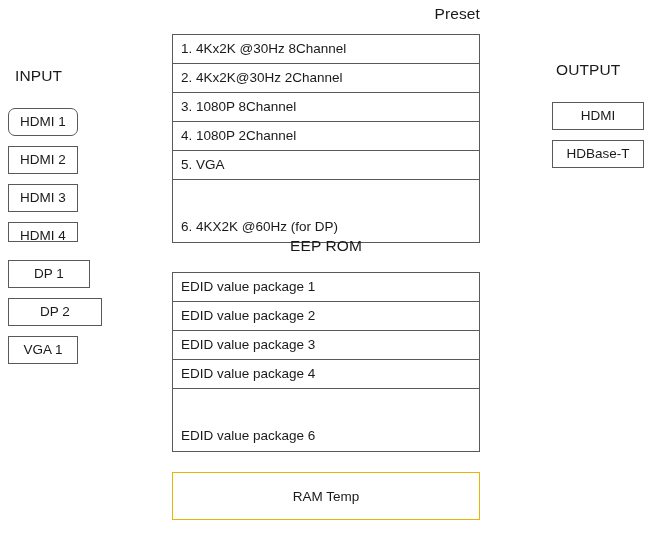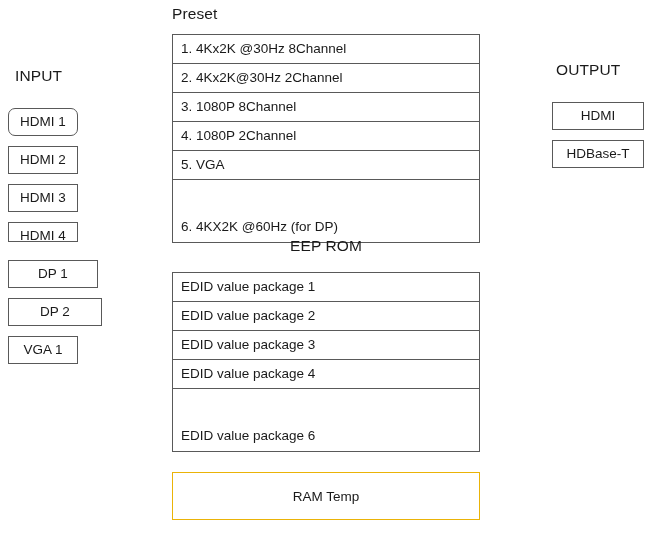--- a/index.html
+++ b/index.html
@@ -91,25 +91,25 @@
 <body>
 
 <div class="canvas">
 
   <div class="heading" style="left:15px; top:66px;">INPUT</div>
 
   <div class="port-box" style="left:8px; top:108px; width:70px; height:28px;border-radius:7px;">HDMI 1</div>
   <div class="port-box" style="left:8px; top:146px; width:70px; height:28px;">HDMI 2</div>
   <div class="port-box" style="left:8px; top:184px; width:70px; height:28px;">HDMI 3</div>
   <div class="port-box" style="left:8px; top:222px; width:70px; height:20px;">HDMI 4</div>
-  <div class="port-box" style="left:8px; top:260px; width:90px; height:28px;">DP 1</div>
+  <div class="port-box" style="left:8px; top:260px; width:82px; height:28px;">DP 1</div>
   <div class="port-box" style="left:8px; top:298px; width:94px; height:28px;">DP 2</div>
   <div class="port-box" style="left:8px; top:336px; width:70px; height:28px;">VGA 1</div>
 
-  <div class="heading" style="left:172px; top:4px; width:308px; text-align:left;">Preset</div>
+  <div class="heading" style="left:172px; top:4px; width:308px; text-align:right;">Preset</div>
 
   <div class="table" style="left:172px; top:34px; width:308px;">
     <div class="row">1. 4Kx2K @30Hz 8Channel</div>
     <div class="row">2. 4Kx2K@30Hz 2Channel</div>
     <div class="row">3. 1080P 8Channel</div>
     <div class="row">4. 1080P 2Channel</div>
     <div class="row">5. VGA</div>
     <div class="row">6. 4KX2K @60Hz (for DP)</div>
   </div>
 

